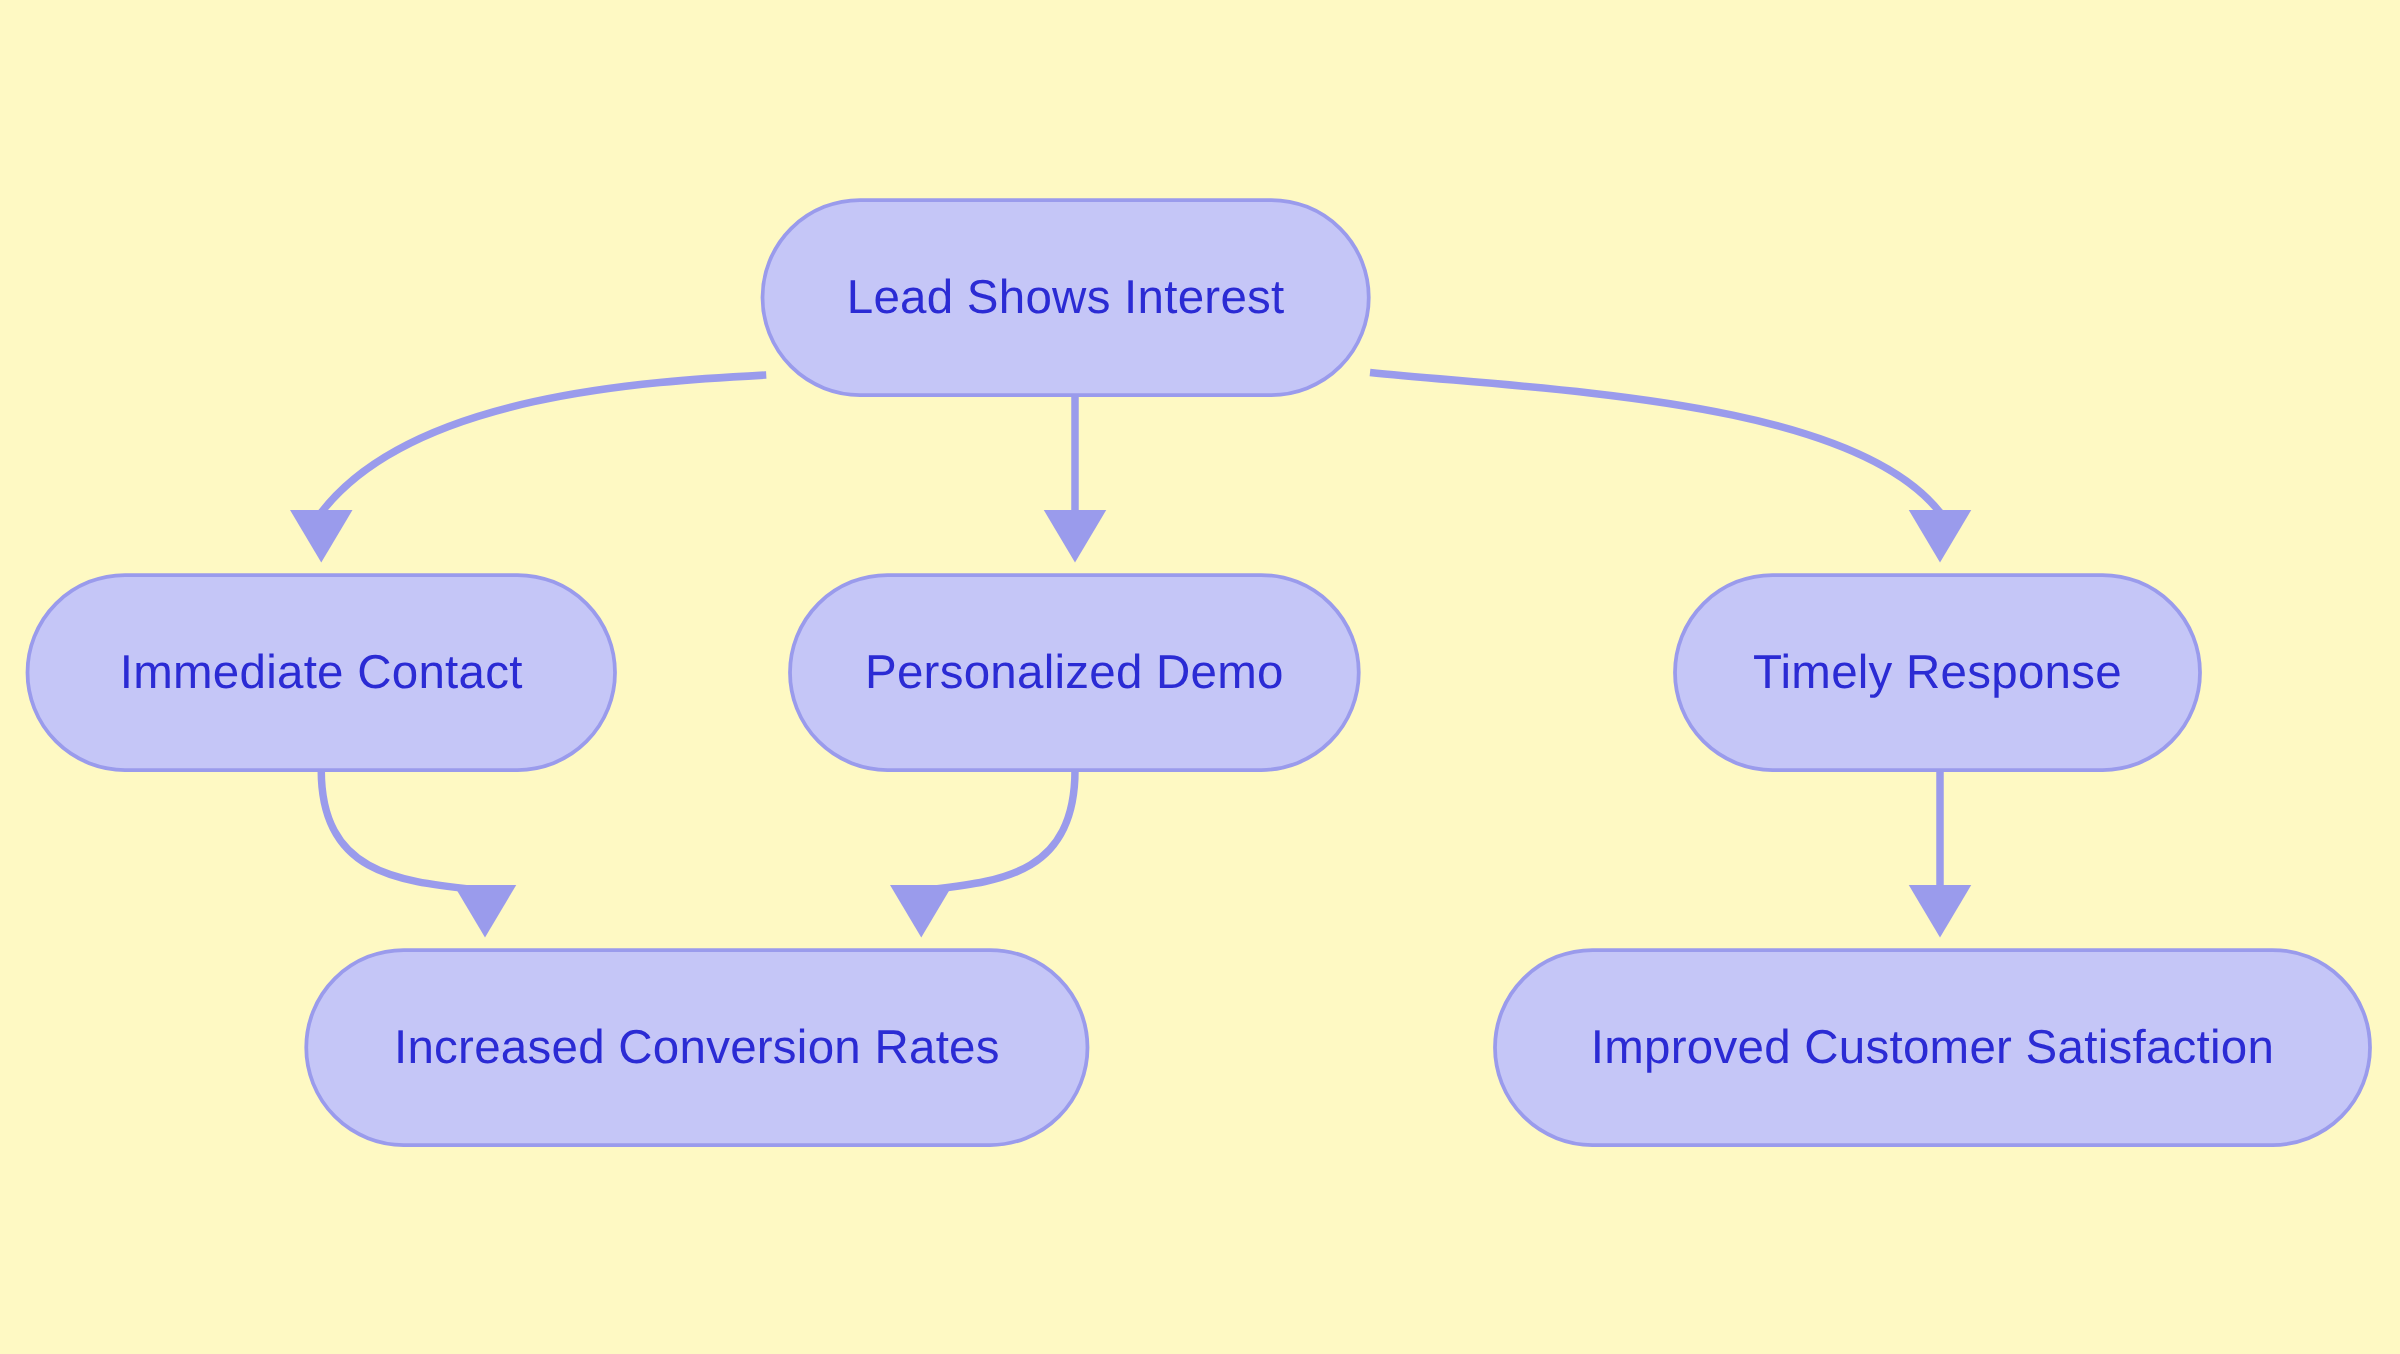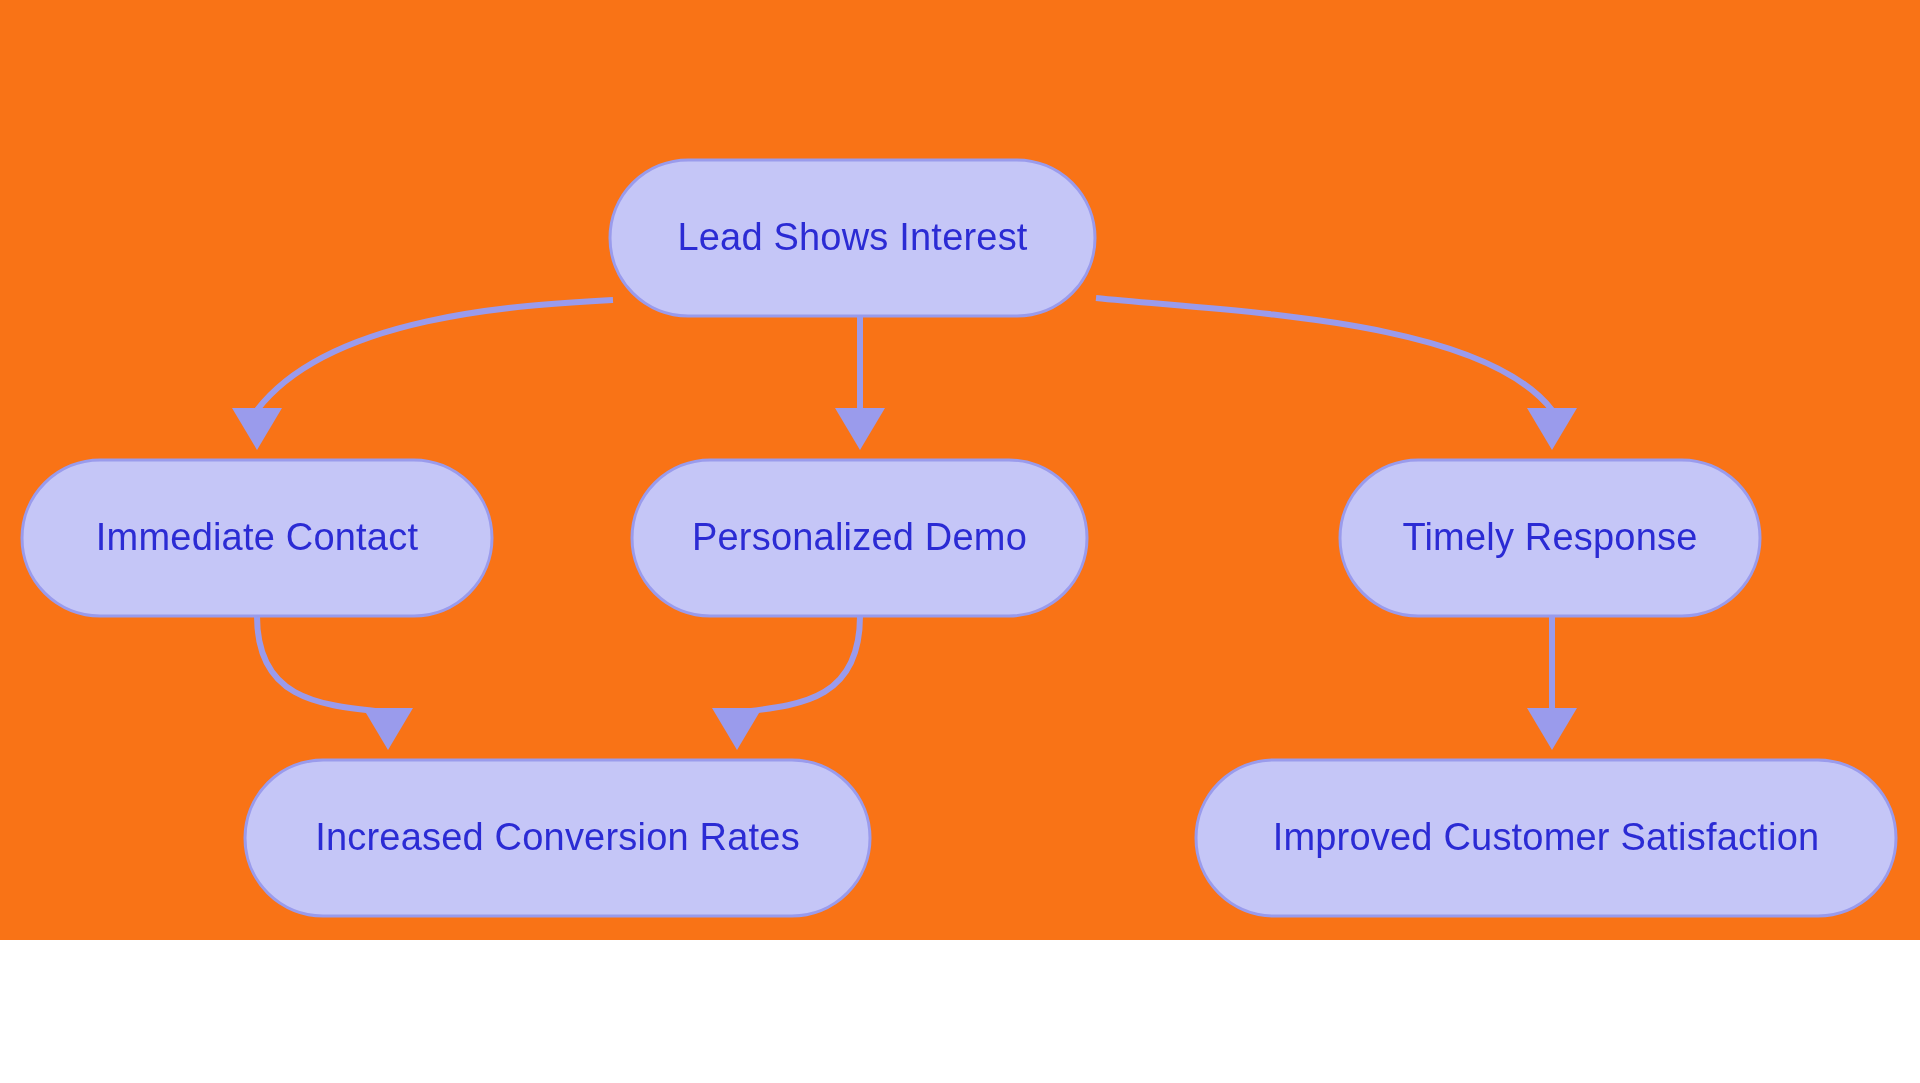--- a/index.html
+++ b/index.html
@@ -10,22 +10,22 @@
   }
   body {
     width: 1920px;
     height: 1083px;
     font-family: "Liberation Sans", sans-serif;
     overflow: hidden;
   }
   #diagram-root {
     position: relative;
     width: 1920px;
-    height: 940px;
-    background: #f97316;
+    height: 1083px;
+    background: #fef9c3;
   }
   #flow-svg {
     position: absolute;
     top: 0;
     left: 0;
     width: 1920px;
     height: 1083px;
     display: block;
   }
   .node-label {

